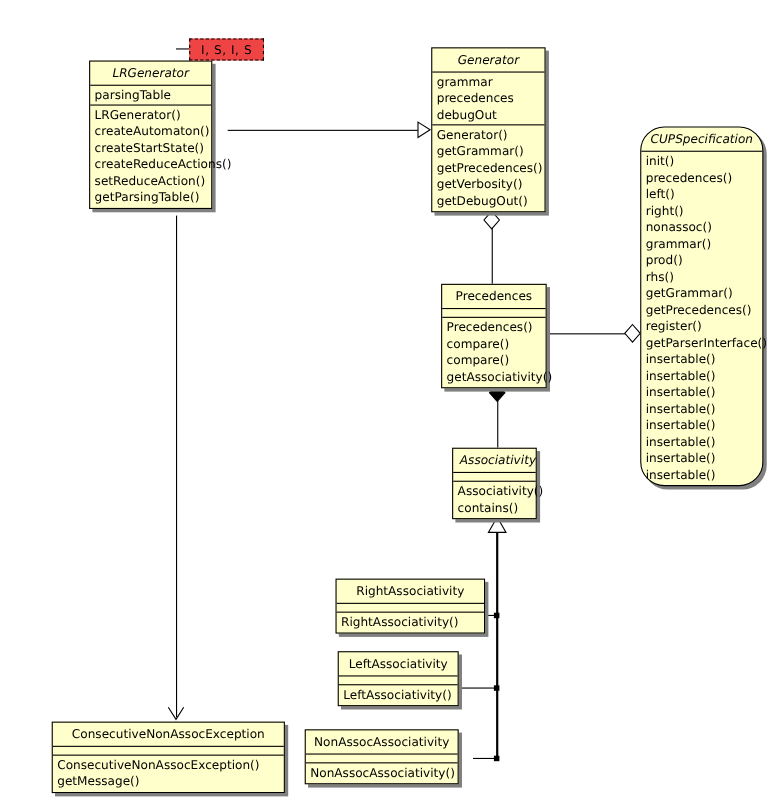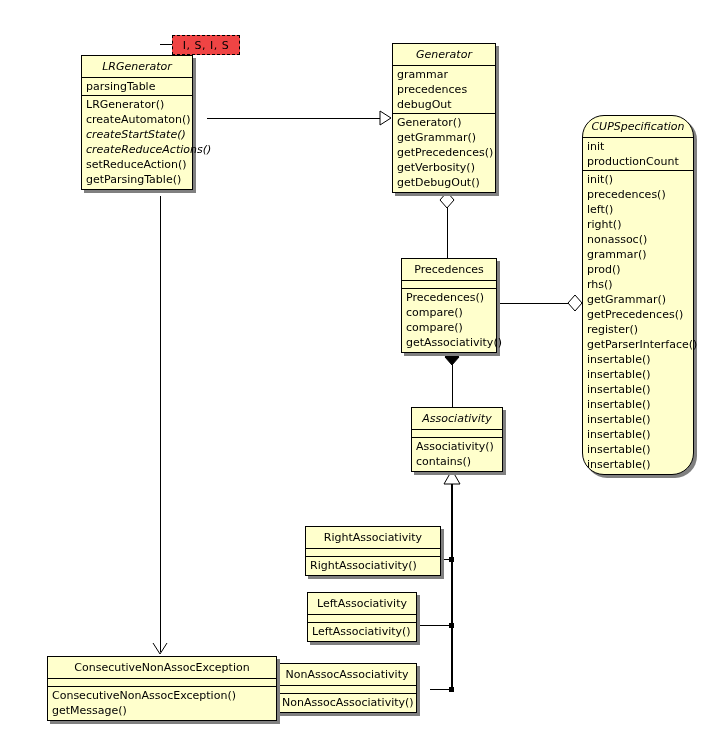--- a/index.html
+++ b/index.html
@@ -52,21 +52,21 @@
   .uml-ops {
     padding: 1px 0 2px 0;
   }
   .uml-row {
     font-size: 11px;
     line-height: 15px;
     padding: 0 4px 0 4px;
     white-space: nowrap;
     color: #000000;
   }
-  .uml-row.abstract { font-style: italic; }
+  .uml-row.abstract { }
   
   .uml-note {
     position: absolute;
     box-sizing: border-box;
     background: #ef4444;
     border: 1px dashed #000000;
     font-size: 11px;
     line-height: 13px;
     text-align: center;
     letter-spacing: 0.5px;
@@ -170,24 +170,20 @@
       <div class="uml-row">Generator()</div>
       <div class="uml-row">getGrammar()</div>
       <div class="uml-row">getPrecedences()</div>
       <div class="uml-row">getVerbosity()</div>
       <div class="uml-row">getDebugOut()</div>
     </div>
   </div>
 
   <div class="uml-class" style="left:582px; top:115px; width:112px;border-radius:22px;">
     <div class="uml-name abstract">CUPSpecification</div>
-    <div class="uml-attrs">
-      <div class="uml-row">init</div>
-      <div class="uml-row">productionCount</div>
-    </div>
     <div class="uml-ops">
       <div class="uml-row">init()</div>
       <div class="uml-row">precedences()</div>
       <div class="uml-row">left()</div>
       <div class="uml-row">right()</div>
       <div class="uml-row">nonassoc()</div>
       <div class="uml-row">grammar()</div>
       <div class="uml-row">prod()</div>
       <div class="uml-row">rhs()</div>
       <div class="uml-row">getGrammar()</div>
@@ -209,21 +205,21 @@
     <div class="uml-name">Precedences</div>
     <div class="uml-attrs empty"></div>
     <div class="uml-ops">
       <div class="uml-row">Precedences()</div>
       <div class="uml-row">compare()</div>
       <div class="uml-row">compare()</div>
       <div class="uml-row">getAssociativity()</div>
     </div>
   </div>
 
-  <div class="uml-class" style="left:411px; top:407px; width:92px;">
+  <div class="uml-class" style="left:411px; top:407px; width:77px;">
     <div class="uml-name abstract">Associativity</div>
     <div class="uml-attrs empty"></div>
     <div class="uml-ops">
       <div class="uml-row">Associativity()</div>
       <div class="uml-row">contains()</div>
     </div>
   </div>
 
   <div class="uml-class" style="left:305px; top:526px; width:136px;">
     <div class="uml-name">RightAssociativity</div>
@@ -242,21 +238,21 @@
   </div>
 
   <div class="uml-class" style="left:307px; top:592px; width:110px;">
     <div class="uml-name">LeftAssociativity</div>
     <div class="uml-attrs empty"></div>
     <div class="uml-ops">
       <div class="uml-row">LeftAssociativity()</div>
     </div>
   </div>
 
-  <div class="uml-class" style="left:47px; top:656px; width:230px;">
+  <div class="uml-class" style="left:47px; top:656px; width:212px;">
     <div class="uml-name">ConsecutiveNonAssocException</div>
     <div class="uml-attrs empty"></div>
     <div class="uml-ops">
       <div class="uml-row">ConsecutiveNonAssocException()</div>
       <div class="uml-row">getMessage()</div>
     </div>
   </div>
 
 </div>
 

